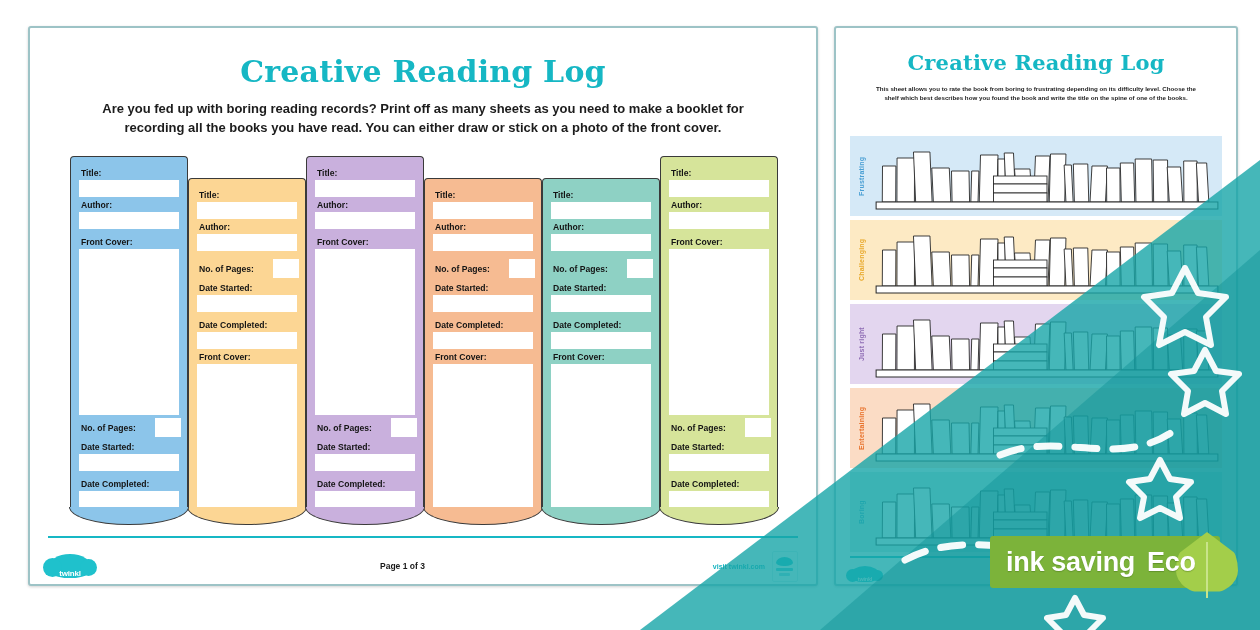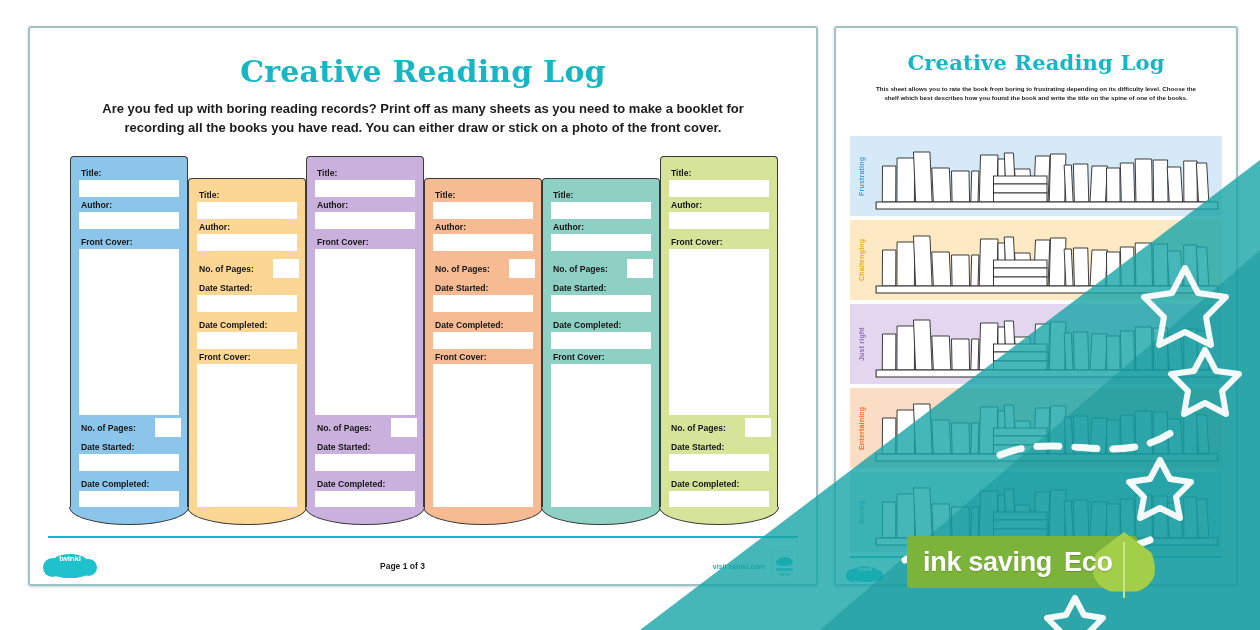--- a/index.html
+++ b/index.html
@@ -140,21 +140,21 @@
     left: 18px; right: 18px; top: 518px;
     height: 40px;
     display: flex; align-items: center;
     justify-content: space-between;
   }
   .twinkl-cloud {
     width: 44px; height: 24px;
     background: #1fc1cc;
     border-radius: 50% 50% 46% 46% / 60% 60% 40% 40%;
     position: relative;
-    display: flex; align-items: flex-start; justify-content: center;
+    display: flex; align-items: flex-end; justify-content: center;
   }
   .twinkl-cloud::before,
   .twinkl-cloud::after {
     content: ""; position: absolute;
     background: #1fc1cc; border-radius: 50%;
   }
   .twinkl-cloud::before { width: 19px; height: 19px; left: -5px; top: 4px; }
   .twinkl-cloud::after  { width: 17px; height: 17px; right: -5px; top: 5px; }
   .twinkl-wordmark {
     position: relative; z-index: 2;
@@ -223,21 +223,21 @@
     display: flex; align-items: center; justify-content: space-between;
   }
   .twinkl-cloud.small { width: 30px; height: 16px; }
   .twinkl-cloud.small::before { width: 13px; height: 13px; left: -4px; top: 3px; }
   .twinkl-cloud.small::after  { width: 11px; height: 11px; right: -3px; top: 4px; }
   .twinkl-cloud.small .twinkl-wordmark { font-size: 5.5px; }
 
   
   #eco-badge {
     position: absolute;
-    left: 907px; top: 536px;
+    left: 990px; top: 536px;
     width: 268px; height: 52px;
     z-index: 60;
     display: flex; align-items: center;
   }
   #eco-plate {
     position: absolute; left: 0; top: 0;
     width: 230px; height: 52px;
     background: #7cb33a;
     border-radius: 3px;
   }

